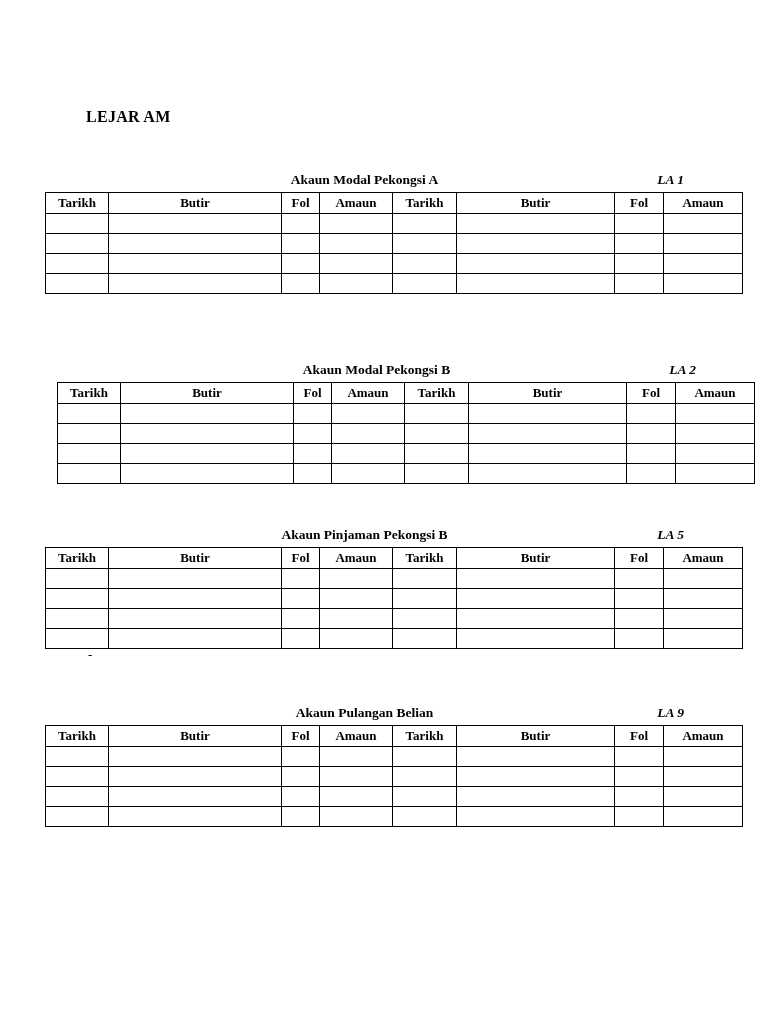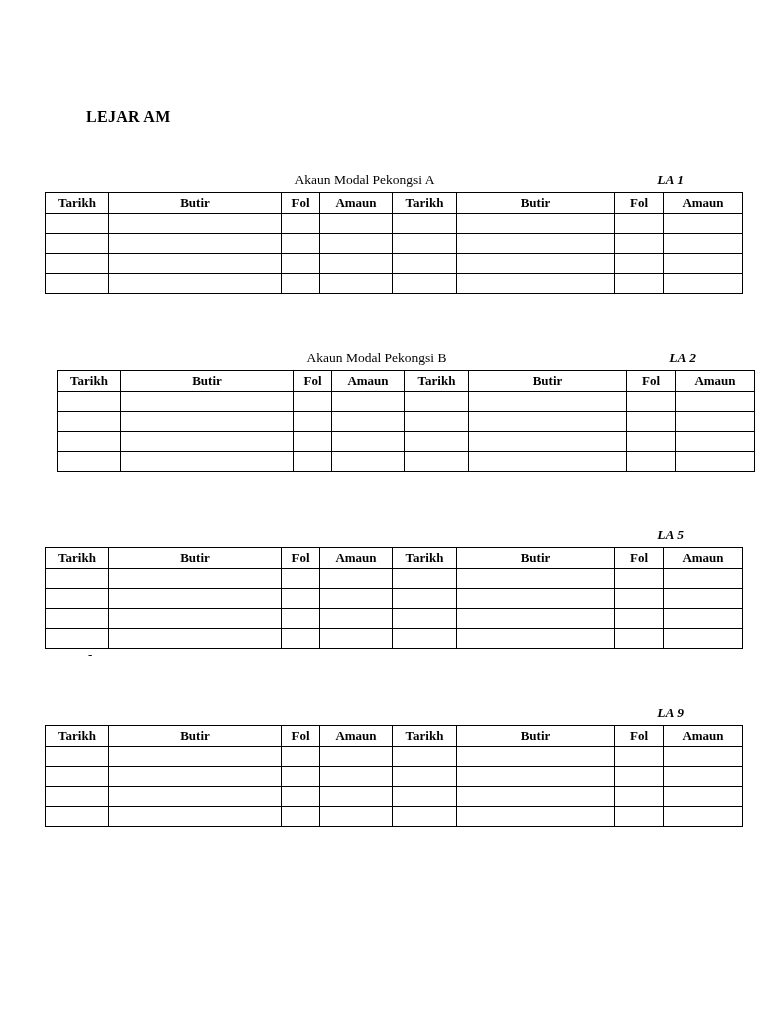--- a/index.html
+++ b/index.html
@@ -38,21 +38,21 @@
     position: relative;
     height: 18px;
     margin-bottom: 2px;
   }
   .account-title {
     position: absolute;
     left: 0;
     right: 0;
     text-align: center;
     font-size: 13.5px;
-    font-weight: normal;
+    font-weight: bold;
     top: 0;
     padding-right: 40px;
   }
   .account-code {
     position: absolute;
     right: 40px;
     top: 0;
     font-size: 13.5px;
     font-style: italic;
     font-weight: bold;
@@ -166,21 +166,21 @@
             <td></td>
             <td></td>
             <td></td>
             <td></td>
             <td></td>
           </tr>
       </tbody>
     </table>
   </div>
 
-  <div class="ledger-block" style="top:350px;padding-left:12px;">
+  <div class="ledger-block" style="top:362px;padding-left:12px;">
     <div class="block-header">
       <div class="account-title">Akaun Modal Pekongsi B</div>
       <div class="account-code">LA 2</div>
     </div>
     <table class="ledger">
       <colgroup>
         <col class="c-tarikh">
           <col class="c-butir">
           <col class="c-fol">
           <col class="c-amaun">
@@ -241,20 +241,21 @@
             <td></td>
             <td></td>
             <td></td>
           </tr>
       </tbody>
     </table>
   </div>
 
   <div class="ledger-block" style="top:527px;">
     <div class="block-header">
+      <div class="account-title">Akaun Pinjaman Pekongsi B</div>
       <div class="account-code">LA 5</div>
     </div>
     <table class="ledger">
       <colgroup>
         <col class="c-tarikh">
           <col class="c-butir">
           <col class="c-fol">
           <col class="c-amaun">
         <col class="c-tarikh2">
           <col class="c-butir2">
@@ -315,20 +316,21 @@
             <td></td>
           </tr>
       </tbody>
     </table>
   </div>
 
   <div class="stray-mark" style="top:648px;">-</div>
 
   <div class="ledger-block" style="top:705px;">
     <div class="block-header">
+      <div class="account-title">Akaun Pulangan Belian</div>
       <div class="account-code">LA 9</div>
     </div>
     <table class="ledger">
       <colgroup>
         <col class="c-tarikh">
           <col class="c-butir">
           <col class="c-fol">
           <col class="c-amaun">
         <col class="c-tarikh2">
           <col class="c-butir2">

